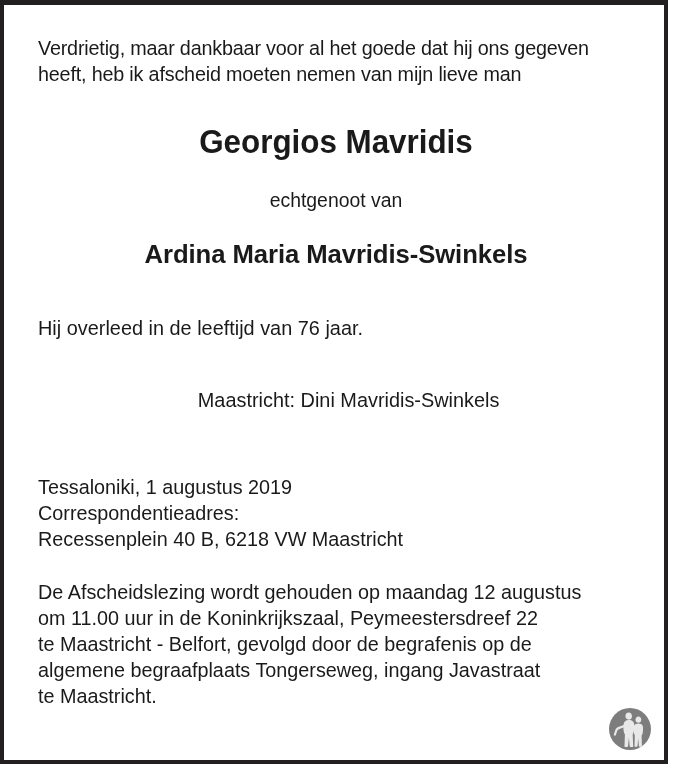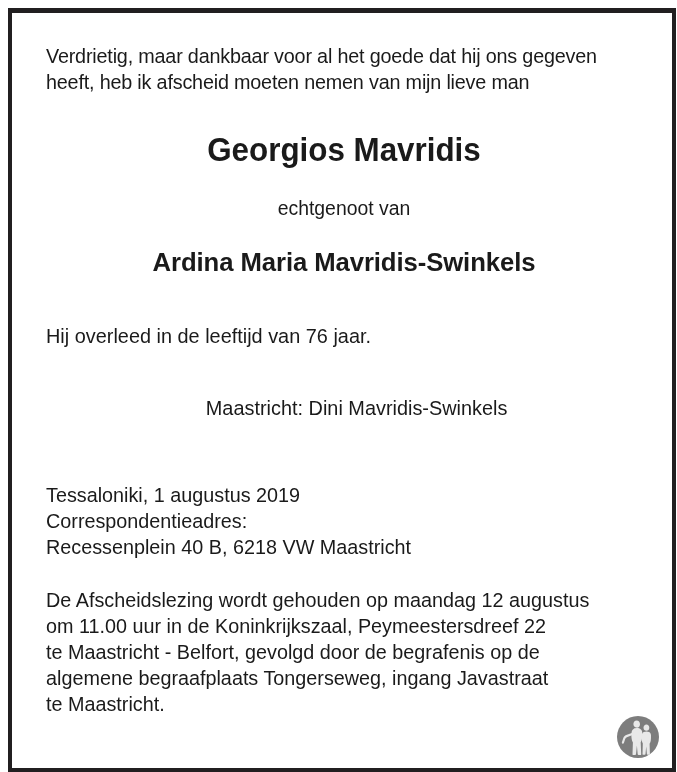--- a/index.html
+++ b/index.html
@@ -12,21 +12,21 @@
     height: 772px;
     overflow: hidden;
     font-family: "Liberation Sans", "DejaVu Sans", sans-serif;
   }
 
   .notice-card {
     position: relative;
     box-sizing: border-box;
     width: 668px;
     height: 764px;
-    margin: 8px;
+    margin: 0;
     background: #ffffff;
     border: 4px solid #211f20;
     border-top-width: 5px;
   }
 
   .notice-body {
     position: relative;
     box-sizing: border-box;
     width: 100%;
     height: 100%;

